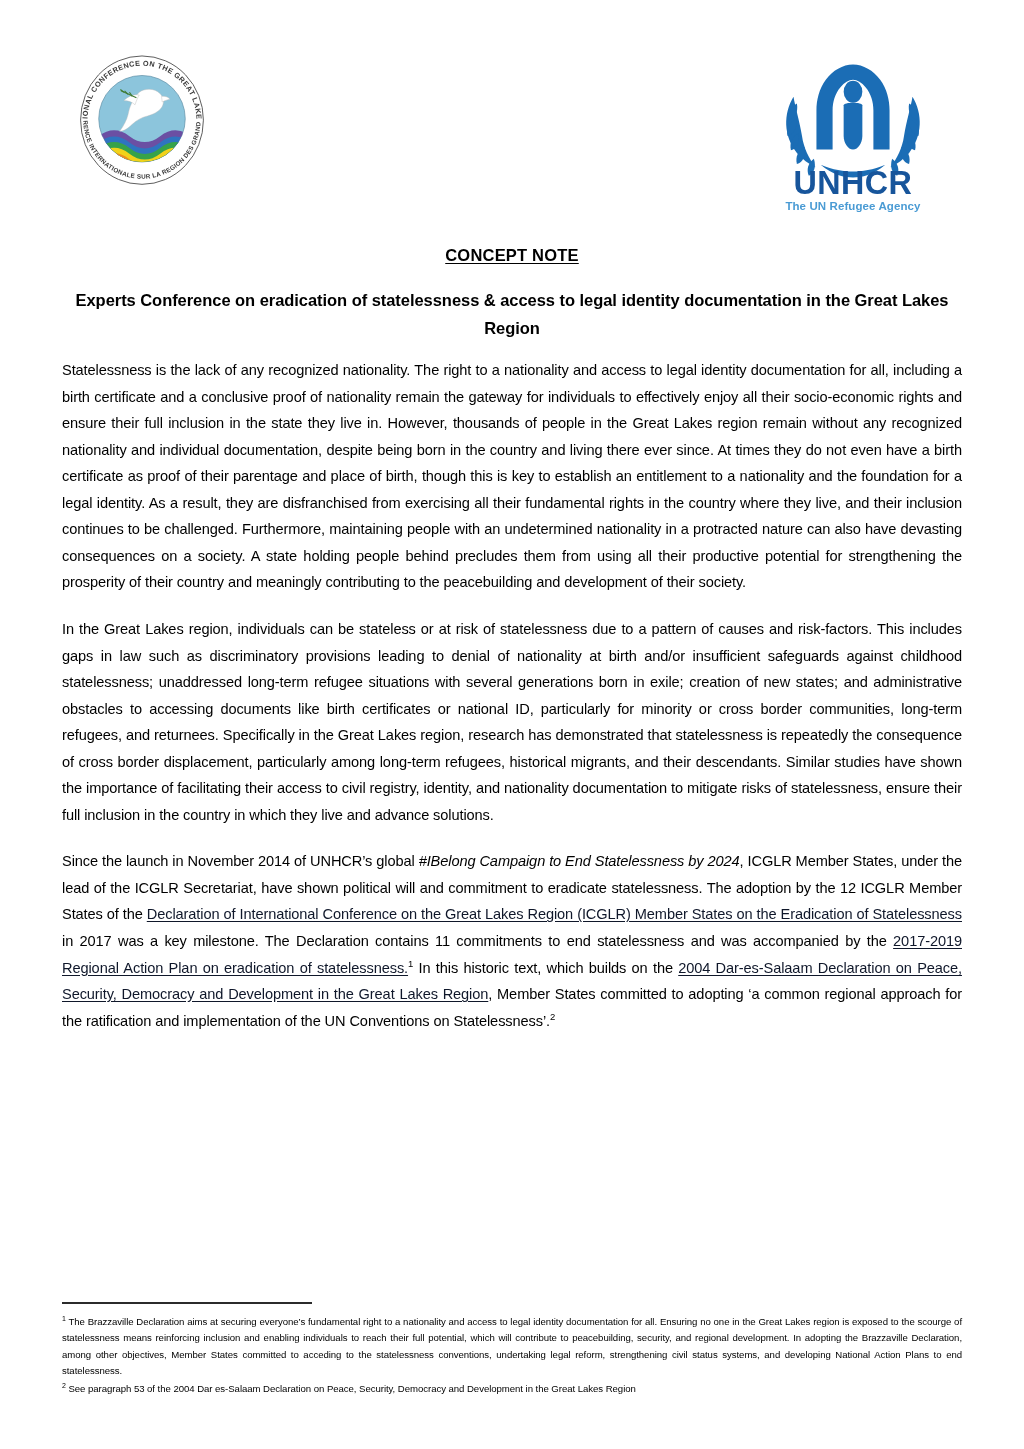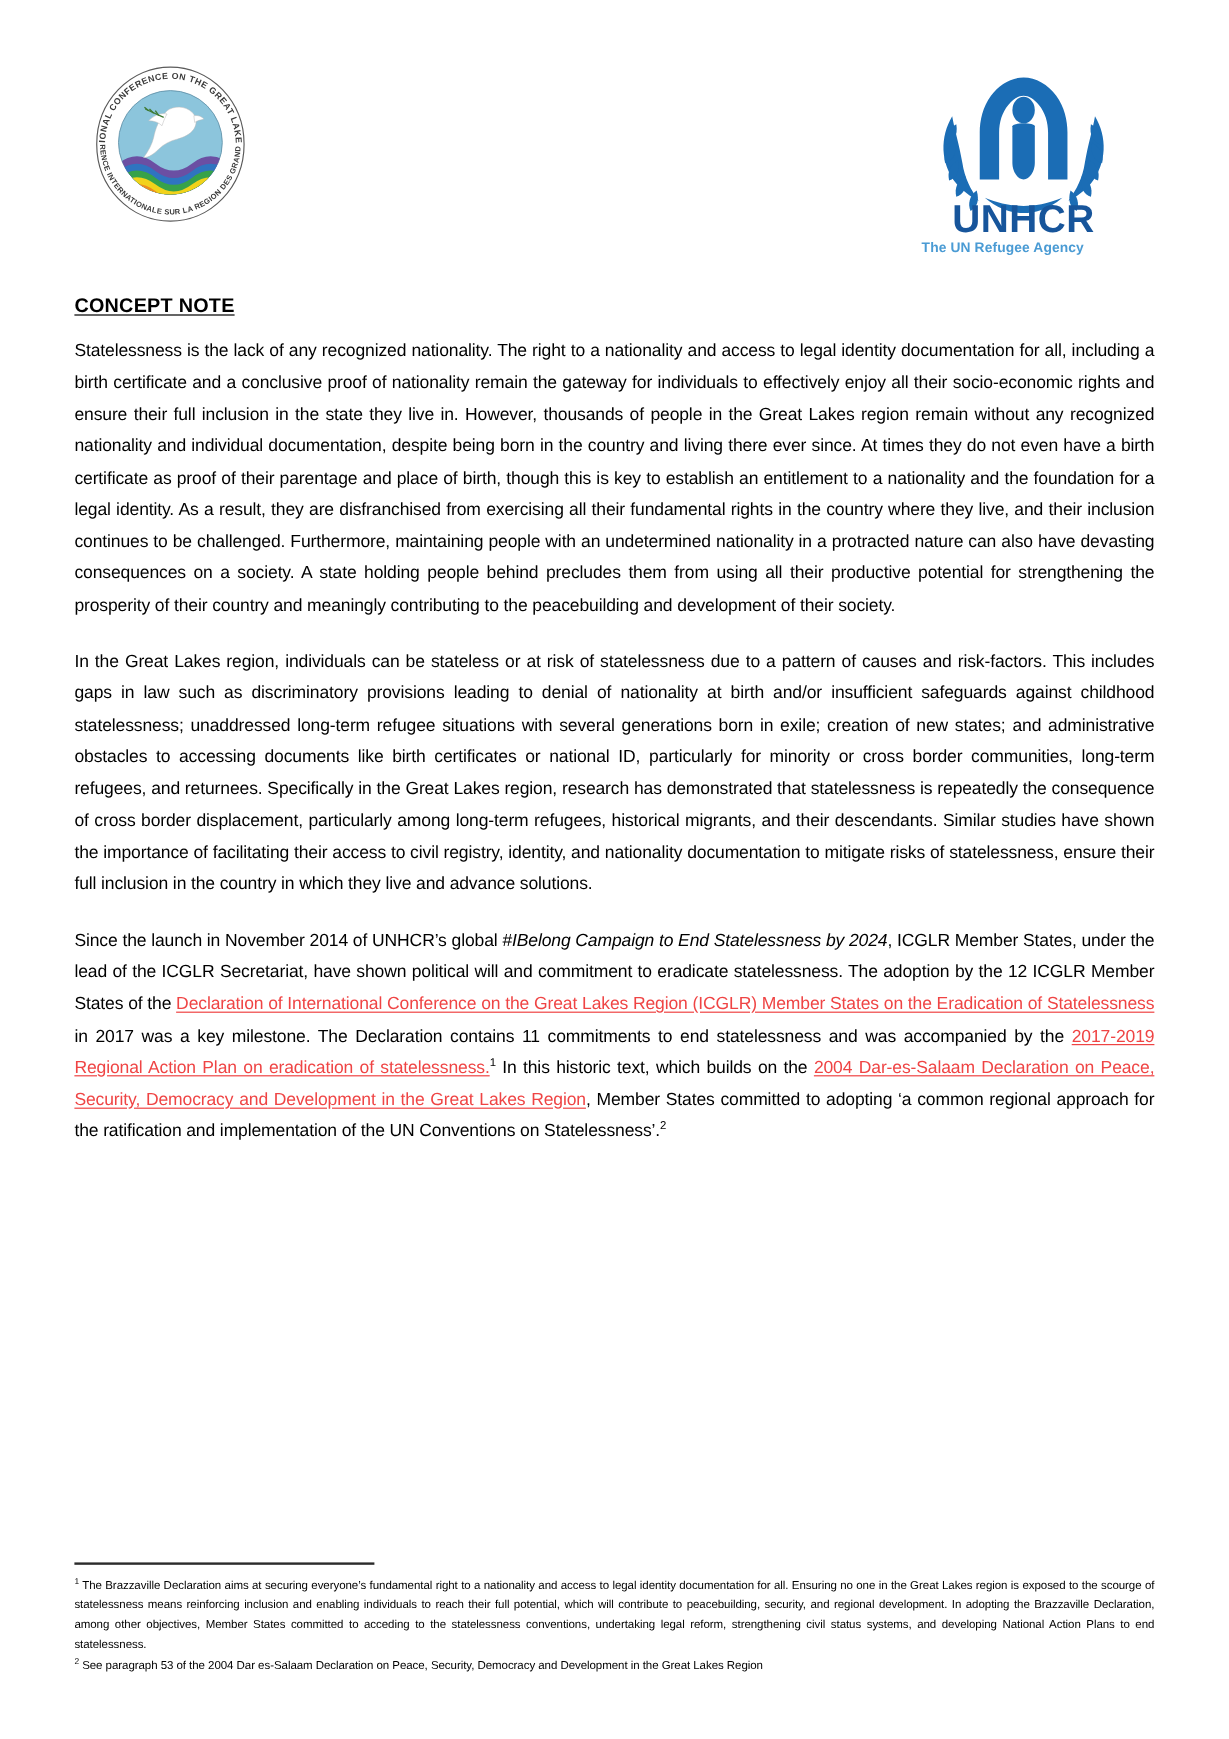--- a/index.html
+++ b/index.html
@@ -38,21 +38,21 @@
     height: 150px;
   }
   .unhcr-logo {
     margin-top: 44px;
     margin-right: 24px;
     width: 170px;
     height: 160px;
   }
 
   
-  .title-block { text-align: left; }
+  .title-block { text-align: center; }
   .concept-note {
     font-size: 16.5px;
     font-weight: bold;
     text-decoration: underline;
     text-underline-offset: 2px;
     letter-spacing: .2px;
     margin-top: 46px;
   }
   .doc-title {
     font-size: 16.5px;
@@ -84,21 +84,21 @@
   .body-text {
     font-size: 14.6px;
     line-height: 1.82;
     text-align: justify;
     text-justify: inter-word;
     letter-spacing: -0.1px;
   }
   .body-text + .body-text { margin-top: 20px; }
   .body-text em { font-style: italic; }
   a.doclink {
-    color: #ef4444;
+    color: #0f172a;
     text-decoration: underline;
     text-underline-offset: 2px;
   }
   sup { font-size: 9.5px; vertical-align: super; line-height: 0; }
 
   
   .footnotes {
     position: absolute;
     left: 62px;
     right: 62px;
@@ -207,26 +207,27 @@
                    C 143 62 140 49 132 38 C 124 27 112 20 100 20 Z"></path>
 
           <ellipse cx="100" cy="52" rx="11" ry="13"></ellipse>
           <path d="M89 68 C 89 64 111 64 111 68 L 111 104 C 111 112 106 120 100 120 C 94 120 89 112 89 104 Z"></path>
 
           <path d="M62 138 C 76 150 90 153 100 153 C 110 153 124 150 138 138
                    C 124 144 110 146 100 146 C 90 146 76 144 62 138 Z"></path>
         </g>
         <text x="100" y="172" text-anchor="middle" font-family="'Liberation Sans', sans-serif" font-size="38" font-weight="bold" fill="#17559b" letter-spacing="0.5">UNHCR</text>
       </svg>
-      <div style="text-align:left;margin-top:-8px;font-size:11.5px;font-weight:bold;color:#4a9bd4;letter-spacing:.1px;">The UN Refugee Agency</div>
+      <div style="text-align:center;margin-top:-8px;font-size:11.5px;font-weight:bold;color:#4a9bd4;letter-spacing:.1px;">The UN Refugee Agency</div>
     </div>
   </div>
 
   <div class="title-block">
     <div class="concept-note">CONCEPT NOTE</div>
+    <div class="doc-title">Experts Conference on eradication of statelessness &amp; access to legal identity documentation in the Great Lakes Region</div>
   </div>
 
 
   <p class="body-text">Statelessness is the lack of any recognized nationality. The right to a nationality and access to legal identity documentation for all, including a birth certificate and a conclusive proof of nationality remain the gateway for individuals to effectively enjoy all their socio-economic rights and ensure their full inclusion in the state they live in. However, thousands of people in the Great Lakes region remain without any recognized nationality and individual documentation, despite being born in the country and living there ever since. At times they do not even have a birth certificate as proof of their parentage and place of birth, though this is key to establish an entitlement to a nationality and the foundation for a legal identity. As a result, they are disfranchised from exercising all their fundamental rights in the country where they live, and their inclusion continues to be challenged. Furthermore, maintaining people with an undetermined nationality in a protracted nature can also have devasting consequences on a society. A state holding people behind precludes them from using all their productive potential for strengthening the prosperity of their country and meaningly contributing to the peacebuilding and development of their society.</p>
 
   <p class="body-text">In the Great Lakes region, individuals can be stateless or at risk of statelessness due to a pattern of causes and risk-factors. This includes gaps in law such as discriminatory provisions leading to denial of nationality at birth and/or insufficient safeguards against childhood statelessness; unaddressed long-term refugee situations with several generations born in exile; creation of new states; and administrative obstacles to accessing documents like birth certificates or national ID, particularly for minority or cross border communities, long-term refugees, and returnees. Specifically in the Great Lakes region, research has demonstrated that statelessness is repeatedly the consequence of cross border displacement, particularly among long-term refugees, historical migrants, and their descendants. Similar studies have shown the importance of facilitating their access to civil registry, identity, and nationality documentation to mitigate risks of statelessness, ensure their full inclusion in the country in which they live and advance solutions.</p>
 
   <p class="body-text"><span>Since the launch in November 2014 of UNHCR’s global </span><em>#IBelong Campaign to End Statelessness by 2024</em><span>, ICGLR Member States, under the lead of the ICGLR Secretariat, have shown political will and commitment to eradicate statelessness. The adoption by the 12 ICGLR Member States of the </span><a class="doclink" href="#">Declaration of International Conference on the Great Lakes Region (ICGLR) Member States on the Eradication of Statelessness</a><span> in 2017 was a key milestone. The Declaration contains 11 commitments to end statelessness and was accompanied by the </span><a class="doclink" href="#">2017-2019 Regional Action Plan on eradication of statelessness.</a><sup>1</sup><span> In this historic text, which builds on the </span><a class="doclink" href="#">2004 Dar-es-Salaam Declaration on Peace, Security, Democracy and Development in the Great Lakes Region</a><span>, Member States committed to adopting ‘a common regional approach for the ratification and implementation of the UN Conventions on Statelessness’.</span><sup>2</sup></p>
 
   <div class="footnotes">

